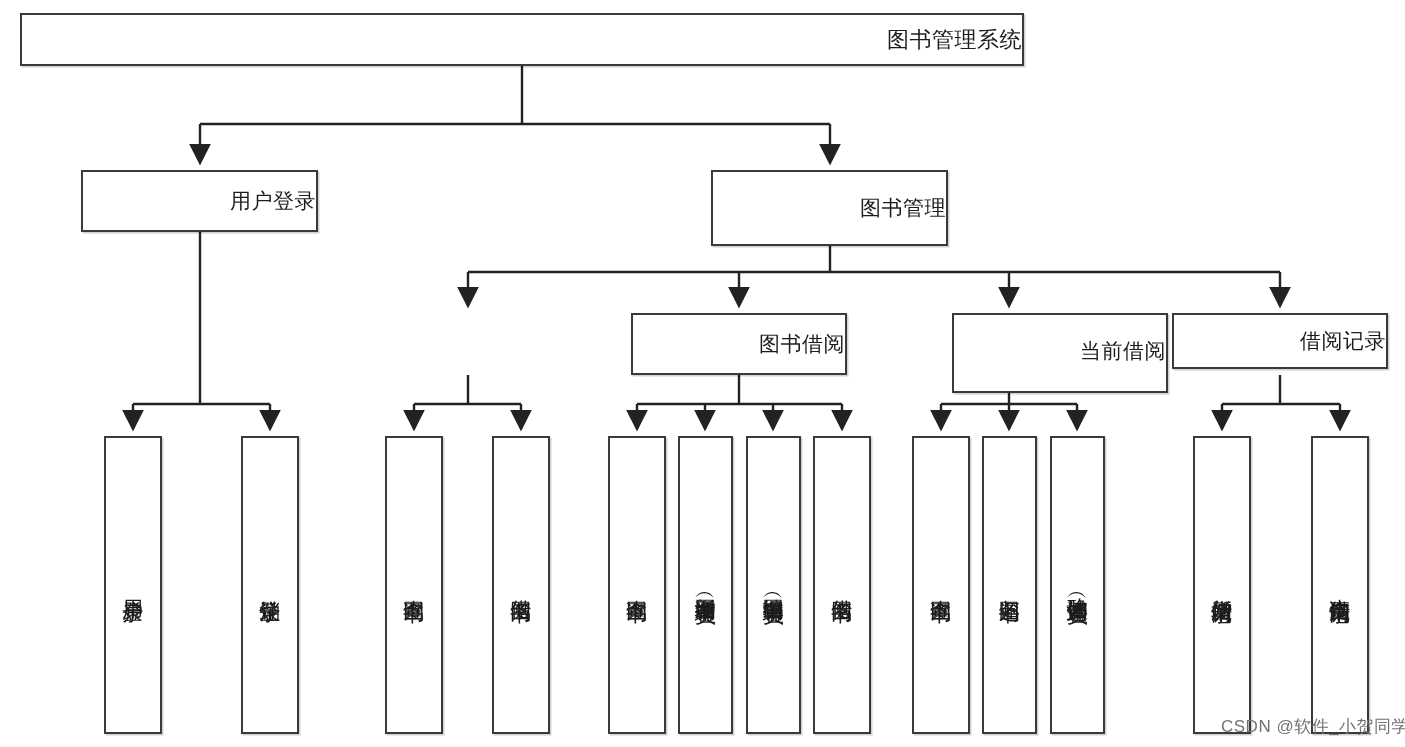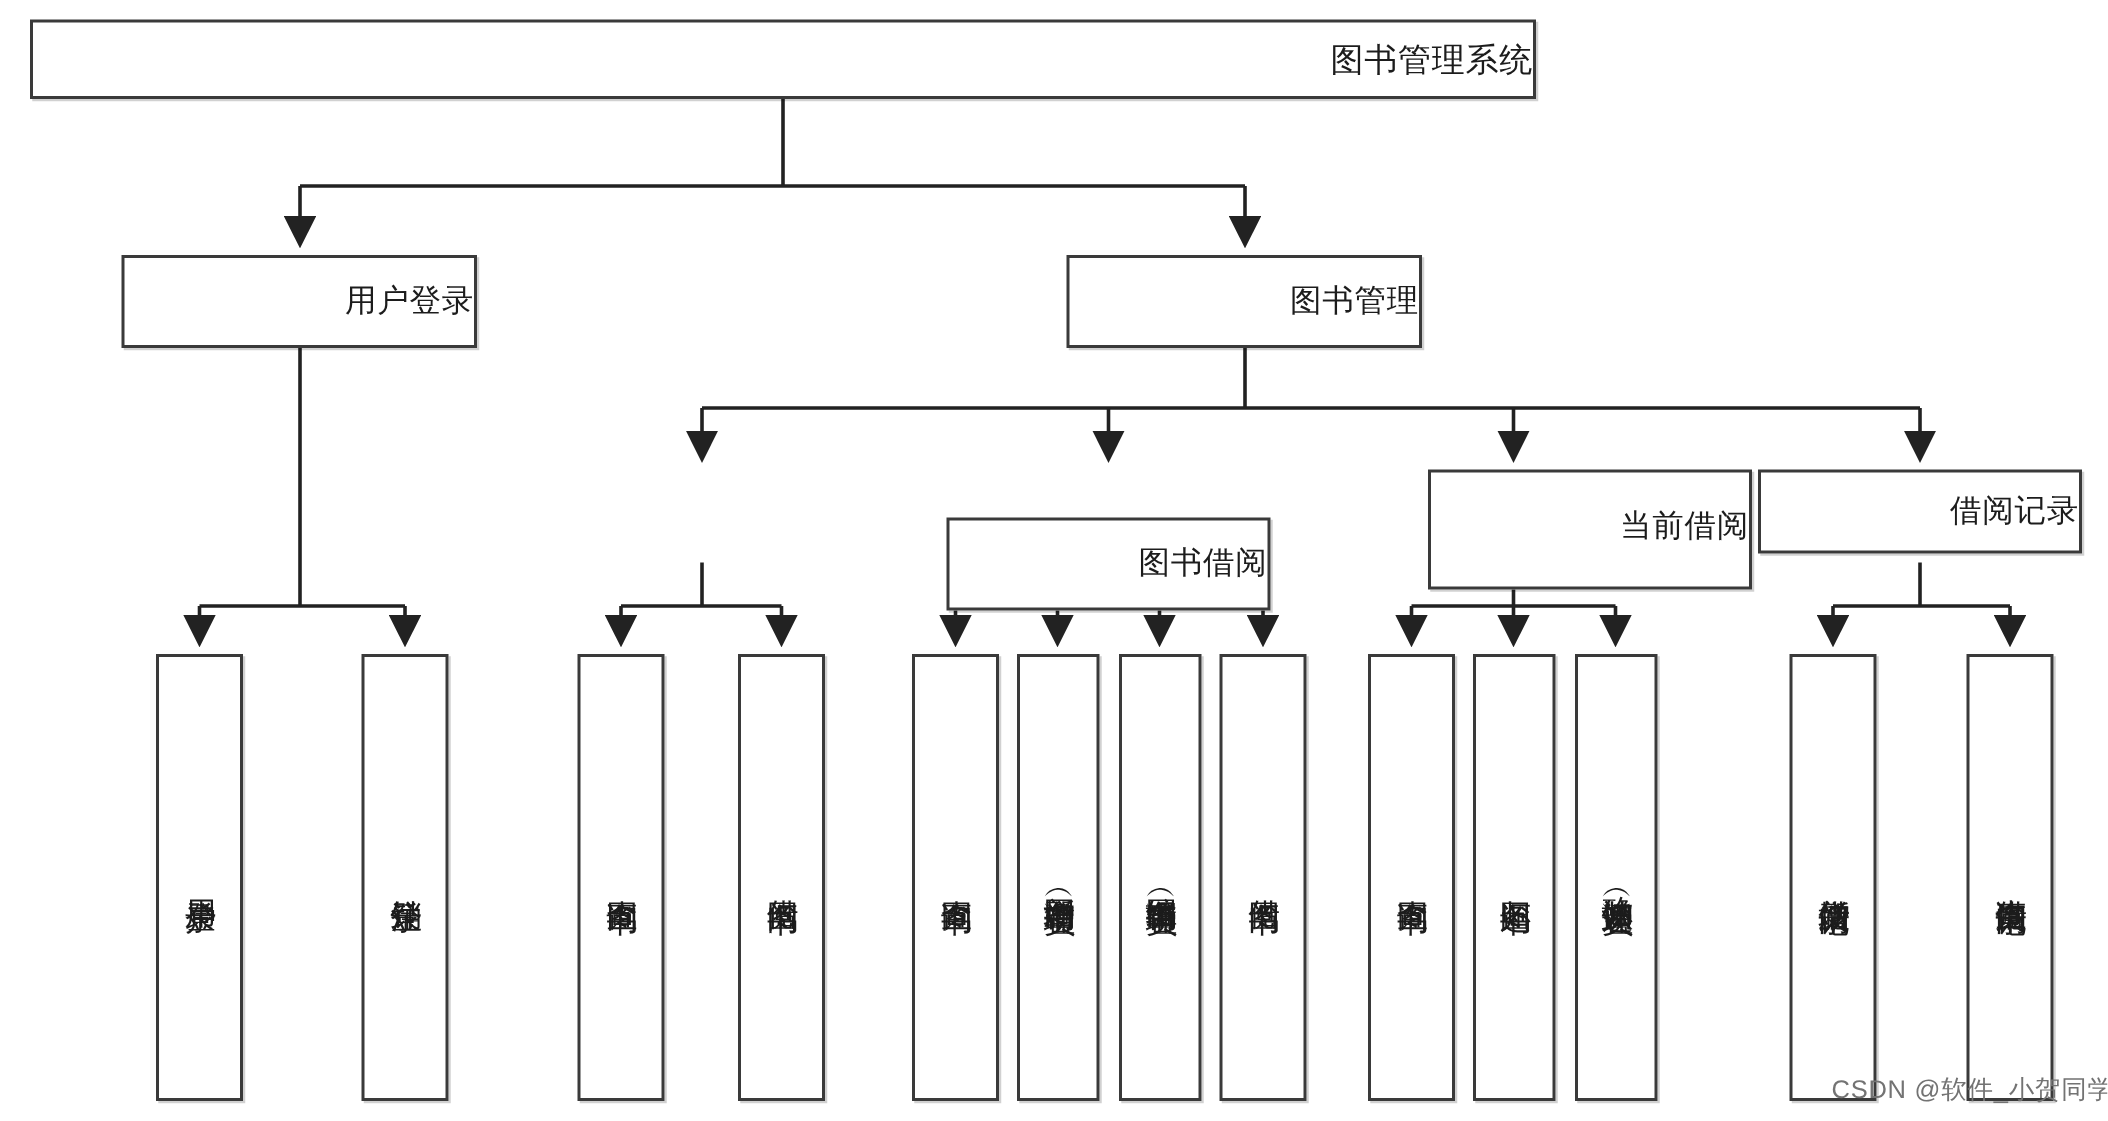--- a/index.html
+++ b/index.html
@@ -127,25 +127,25 @@
     </g>
   </svg>
 
   <div class="node h root" style="left:20px; top:13px; width:1004px; height:53px;">
     <span class="label">图书管理系统</span>
   </div>
 
   <div class="node h" style="left:81px; top:170px; width:237px; height:62px;">
     <span class="label">用户登录</span>
   </div>
-  <div class="node h" style="left:711px; top:170px; width:237px; height:62px;">
+  <div class="node h" style="left:711px; top:170px; width:237px; height:76px;">
     <span class="label">图书管理</span>
   </div>
 
-  <div class="node h" style="left:631px; top:313px; width:216px; height:62px;margin-top:32px;">
+  <div class="node h" style="left:631px; top:313px; width:216px; height:62px;">
     <span class="label">图书借阅</span>
   </div>
   <div class="node h" style="left:952px; top:313px; width:216px; height:80px;font-family:Liberation Mono, monospace;">
     <span class="label">当前借阅</span>
   </div>
   <div class="node h" style="left:1172px; top:313px; width:216px; height:56px;">
     <span class="label">借阅记录</span>
   </div>
 
   <div class="node v" style="left:104px; top:436px; width:58px; height:298px;">

